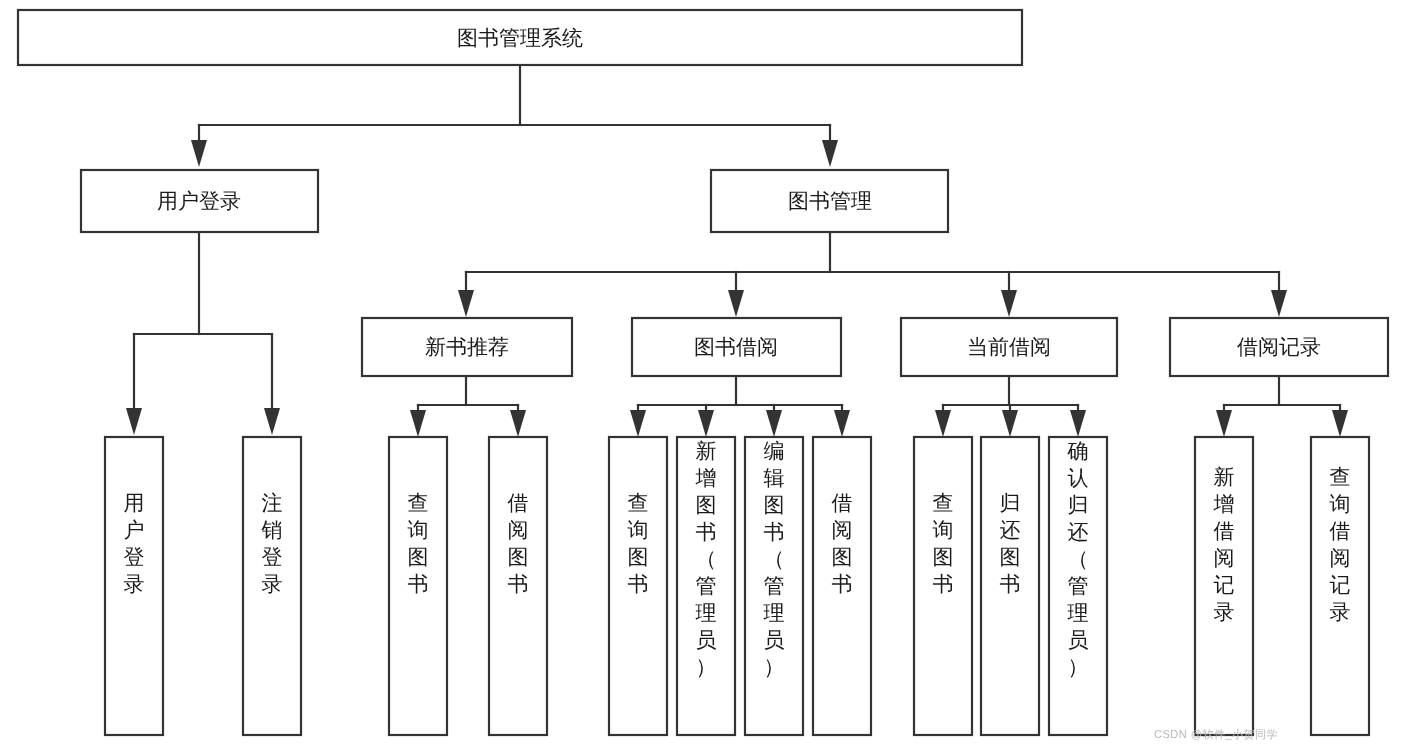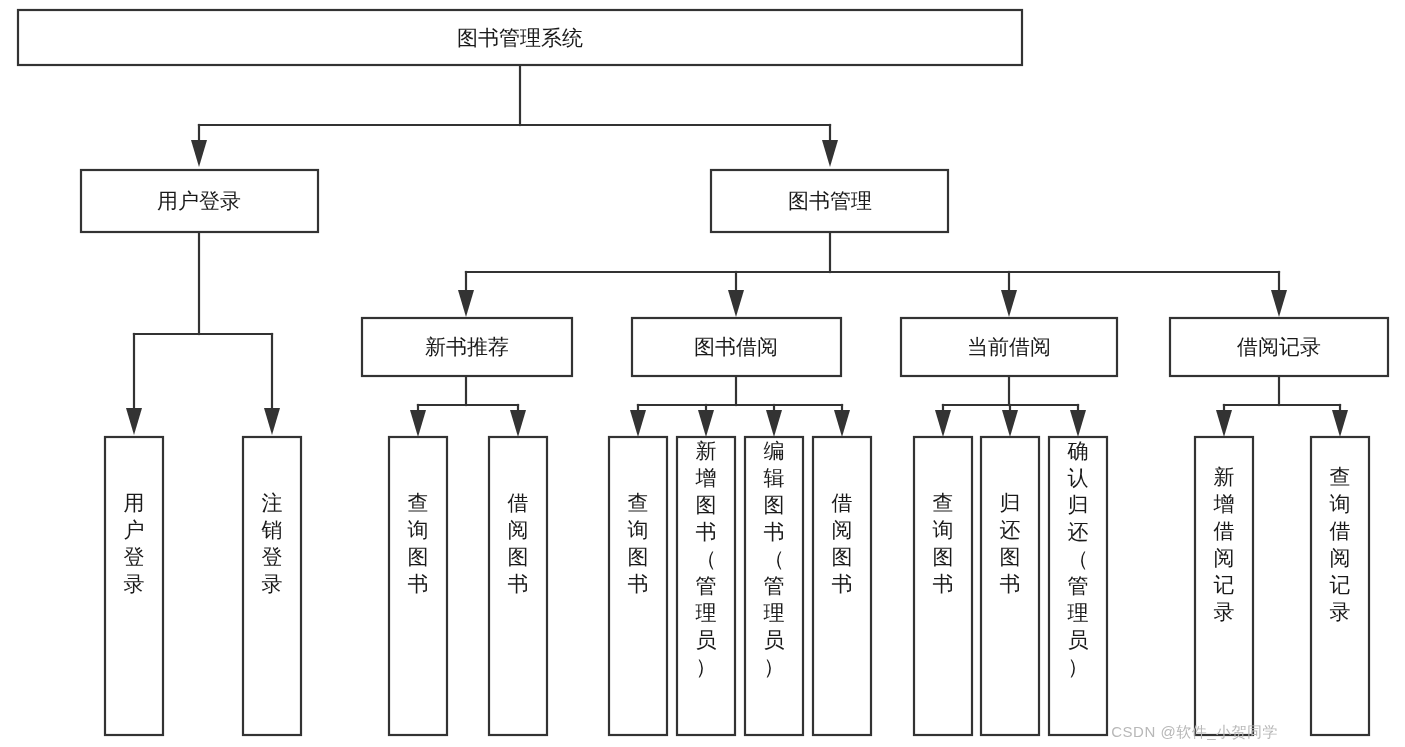--- a/index.html
+++ b/index.html
@@ -54,21 +54,21 @@
     font-family: "Liberation Sans", "DejaVu Sans", sans-serif;
     font-size: 21px;
     fill: #1a1a1a;
     text-anchor: middle;
   }
   .watermark {
     position: absolute;
     right: 14px;
     bottom: 5px;
     font-family: "Liberation Sans", "DejaVu Sans", sans-serif;
-    font-size: 15px;
+    font-size: 11px;
     color: #b8b8b8;
     letter-spacing: 0.5px;
     white-space: nowrap;
     user-select: none;
   }
 </style>
 </head>
 <body>
 
 <div id="diagram-root">

